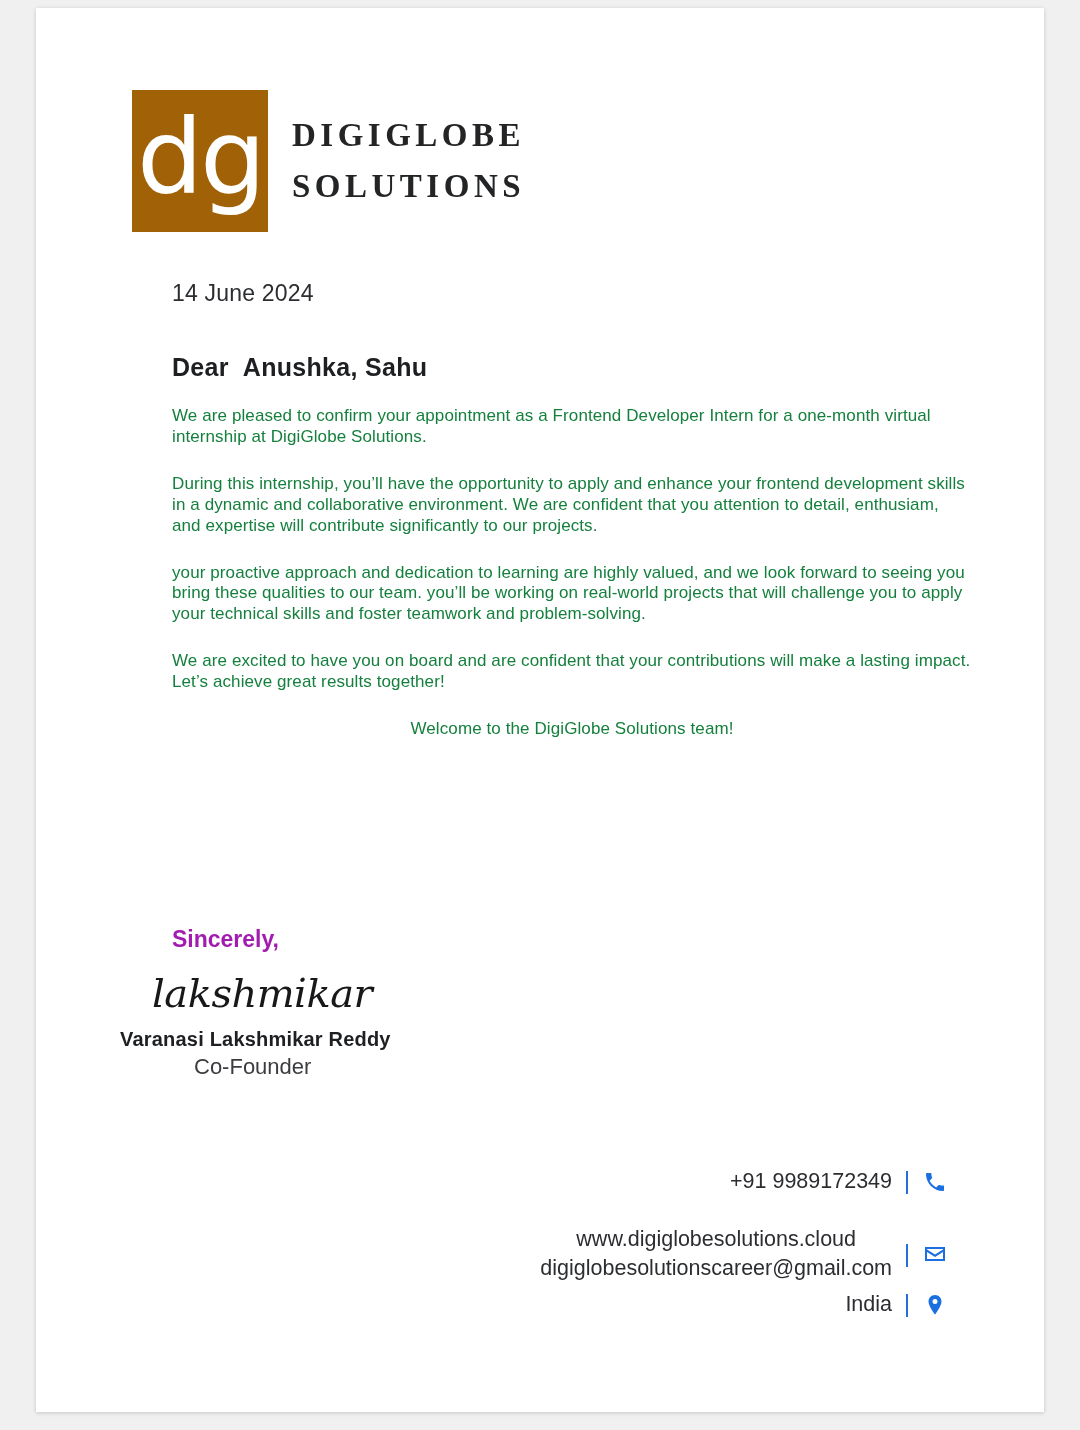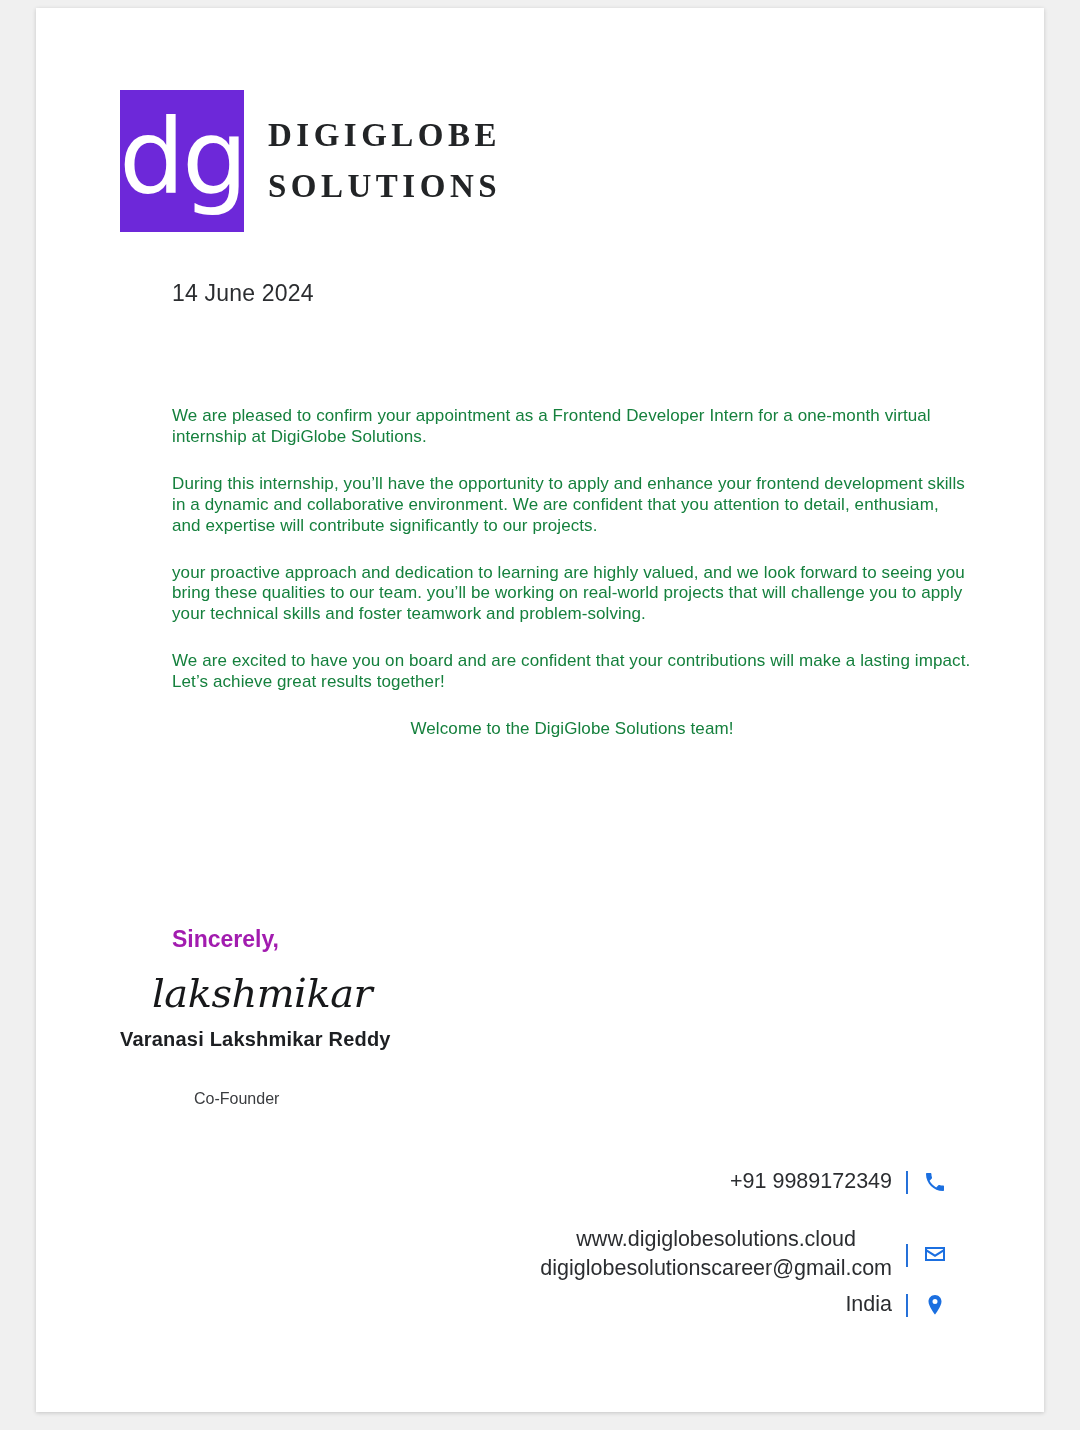--- a/index.html
+++ b/index.html
@@ -31,26 +31,27 @@
   }
   
   .logo-row {
     position: absolute;
     left: 84px;
     top: 82px;
     display: flex;
     align-items: center;
   }
   .logo-mark {
-    width: 124px;
+    width: 136px;
     height: 142px;
-    background: #6d28d9;
+    background: #a16207;
     color: #ffffff;
     position: relative;
     flex: none;
+    margin-left: 12px;
   }
   .logo-mark .dg {
     position: absolute;
     left: 50%;
     top: 50%;
     transform: translate(-50%, -54%);
     font-family: "DejaVu Sans", sans-serif;
     font-size: 104px;
     font-weight: 400;
     letter-spacing: -3px;
@@ -120,23 +121,22 @@
     top: 1020px;
     font-size: 20px;
     font-weight: 700;
     color: #1d1f22;
     letter-spacing: 0.2px;
   }
   .sign-title {
     position: absolute;
     left: 158px;
     top: 1046px;
-    font-size: 16px;
+    font-size: 22px;
     color: #3a3c3f;
-    margin-top: 36px;
   }
   
   .footer {
     position: absolute;
     right: 96px;
     top: 1158px;
     width: 540px;
     text-align: center;
     font-size: 21.5px;
     color: #2b2d30;
@@ -179,20 +179,23 @@
           <span class="dg">dg</span>
         </div>
         <div class="logo-text">
           <div>DIGIGLOBE</div>
           <div>SOLUTIONS</div>
         </div>
       </div>
 
       <div class="doc-date">14 June 2024</div>
 
+      <div class="salutation">
+        <span>Dear</span><span class="name">Anushka, Sahu</span>
+      </div>
 
       <div class="body-copy">
         <p>We are pleased to confirm your appointment as a Frontend Developer Intern for a one-month virtual internship at DigiGlobe Solutions.</p>
         <p>During this internship, you’ll have the opportunity to apply and enhance your frontend development skills in a dynamic and collaborative environment. We are confident that you attention to detail, enthusiam, and expertise will contribute significantly to our projects.</p>
         <p>your proactive approach and dedication to learning are highly valued, and we look forward to seeing you bring these qualities to our team. you’ll be working on real-world projects that will challenge you to apply your technical skills and foster teamwork and problem-solving.</p>
         <p>We are excited to have you on board and are confident that your contributions will make a lasting impact. Let’s achieve great results together!</p>
         <p>Welcome to the DigiGlobe Solutions team!</p>
       </div>
 
       <div class="closing">Sincerely,</div>

